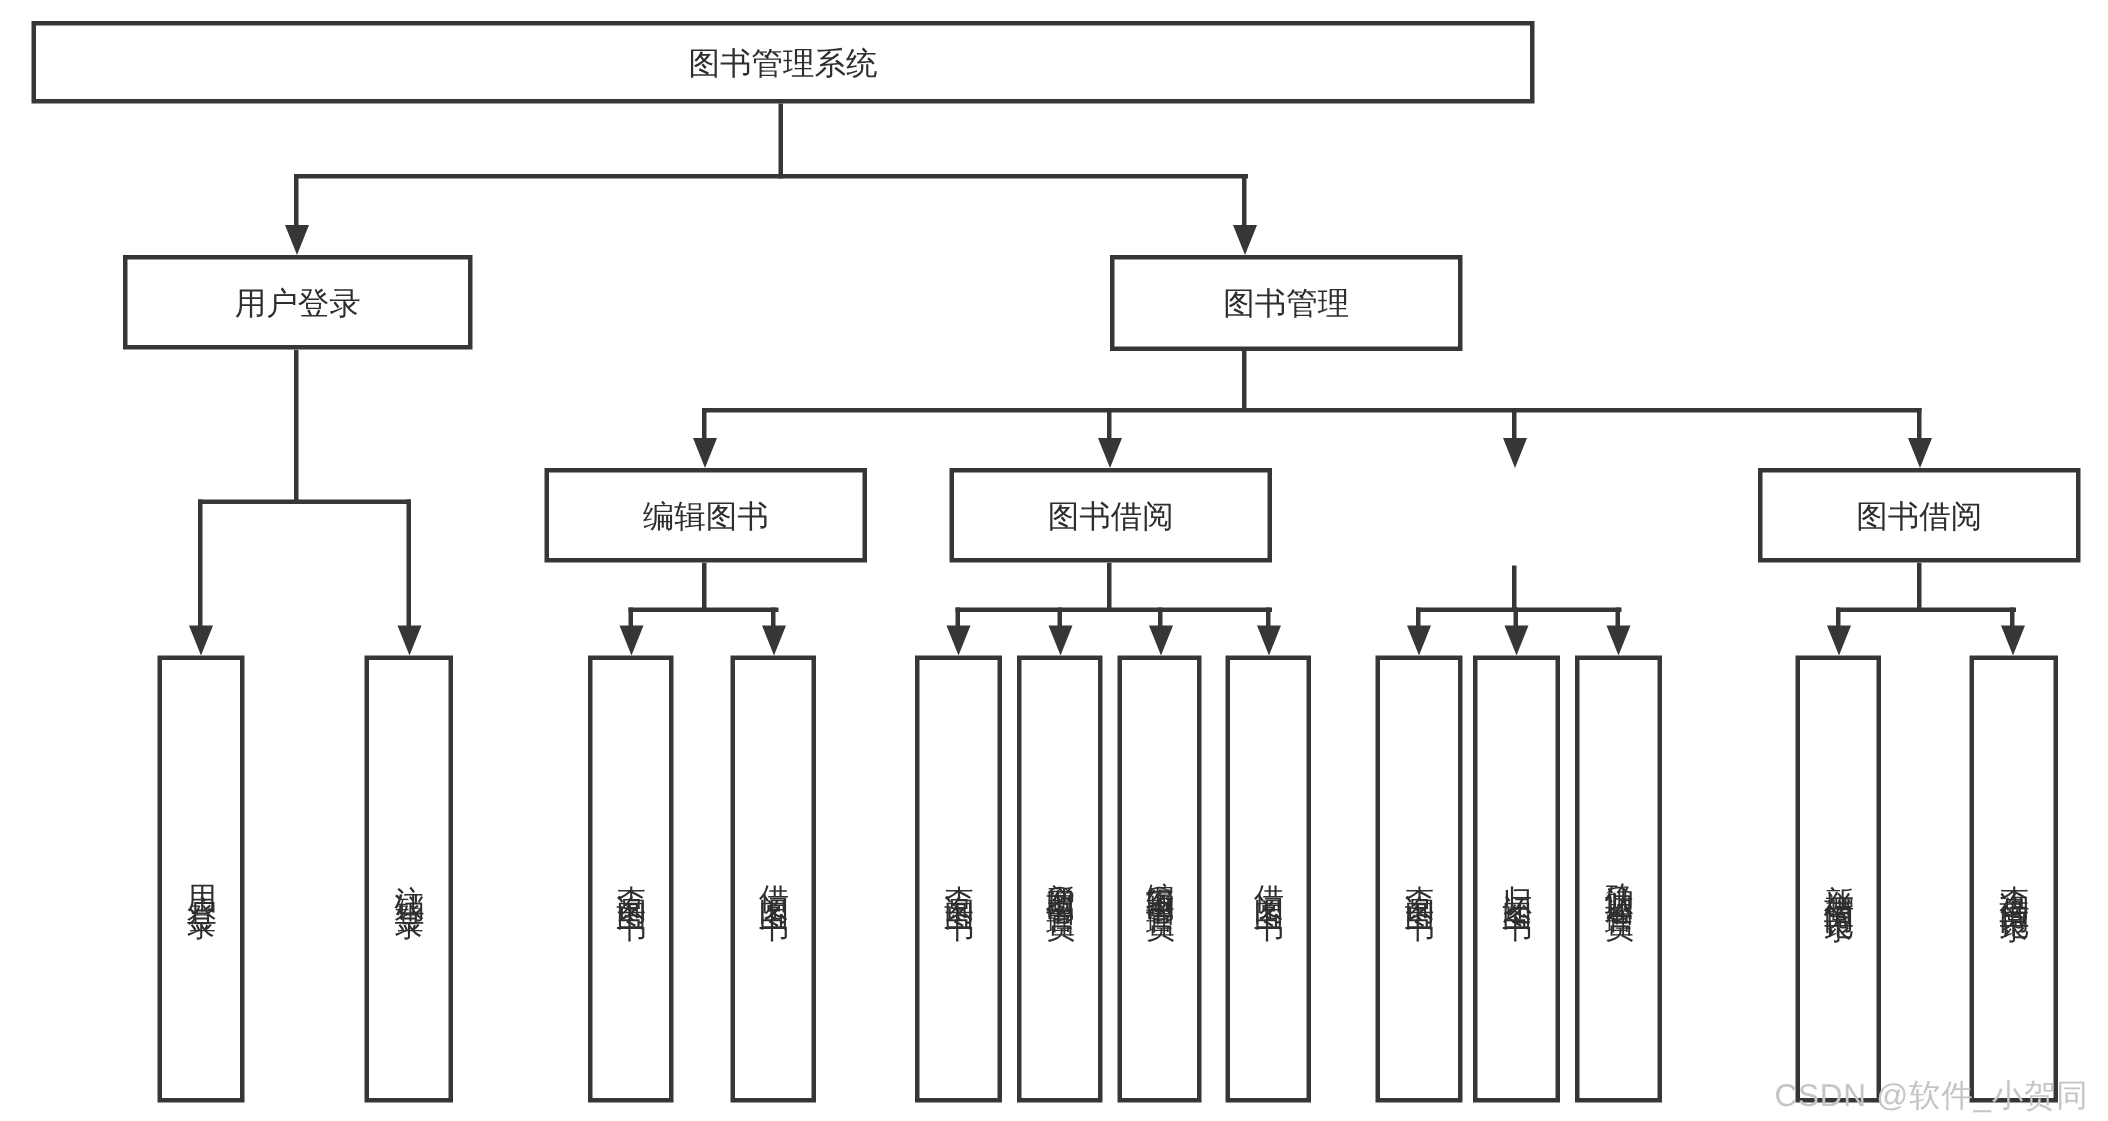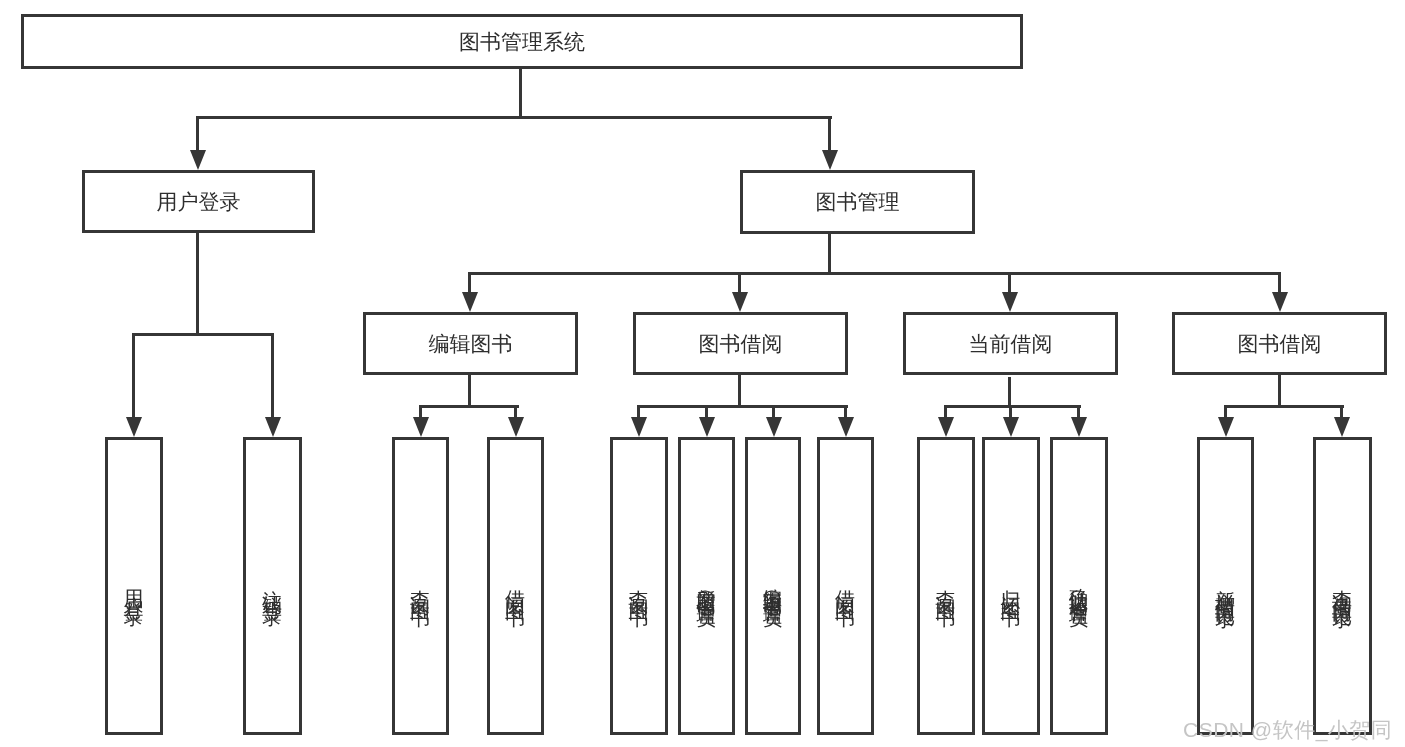--- a/index.html
+++ b/index.html
@@ -56,21 +56,20 @@
   <div class="arw" style="left:462px;top:292px;"></div>
   <div class="line" style="left:738px;top:272px;width:3px;height:22px;"></div>
   <div class="arw" style="left:732px;top:292px;"></div>
   <div class="line" style="left:1008px;top:272px;width:3px;height:22px;"></div>
   <div class="arw" style="left:1002px;top:292px;"></div>
   <div class="line" style="left:1278px;top:272px;width:3px;height:22px;"></div>
   <div class="arw" style="left:1272px;top:292px;"></div>
 
   <div class="box" style="left:363px;top:312px;width:215px;height:63px;">编辑图书</div>
   <div class="box" style="left:633px;top:312px;width:215px;height:63px;">图书借阅</div>
-  <div class="box" style="left:903px;top:312px;width:215px;height:63px;">当前借阅</div>
   <div class="box" style="left:1172px;top:312px;width:215px;height:63px;">图书借阅</div>
 
   <div class="line" style="left:468px;top:375px;width:3px;height:33px;"></div>
   <div class="line" style="left:419px;top:405px;width:100px;height:3px;"></div>
   <div class="line" style="left:419px;top:405px;width:3px;height:14px;"></div>
   <div class="arw" style="left:413px;top:417px;"></div>
   <div class="line" style="left:514px;top:405px;width:3px;height:14px;"></div>
   <div class="arw" style="left:508px;top:417px;"></div>
 
   <div class="line" style="left:738px;top:375px;width:3px;height:33px;"></div>

